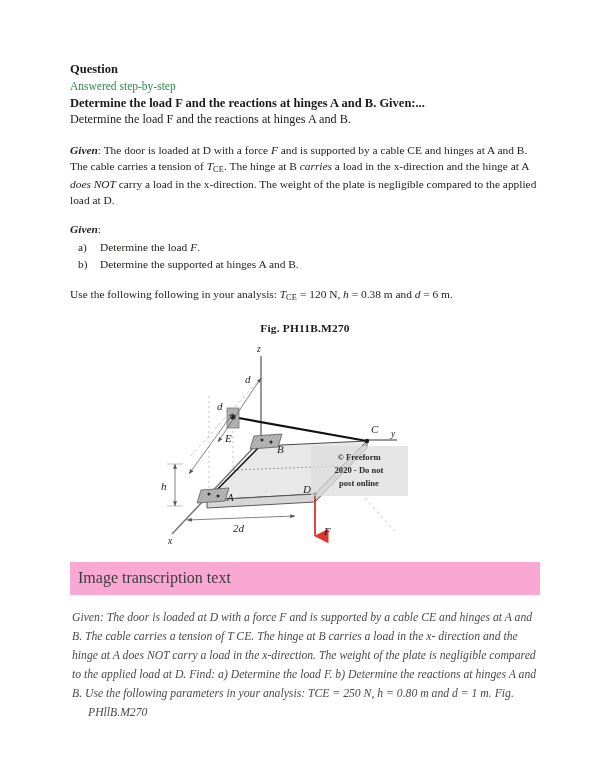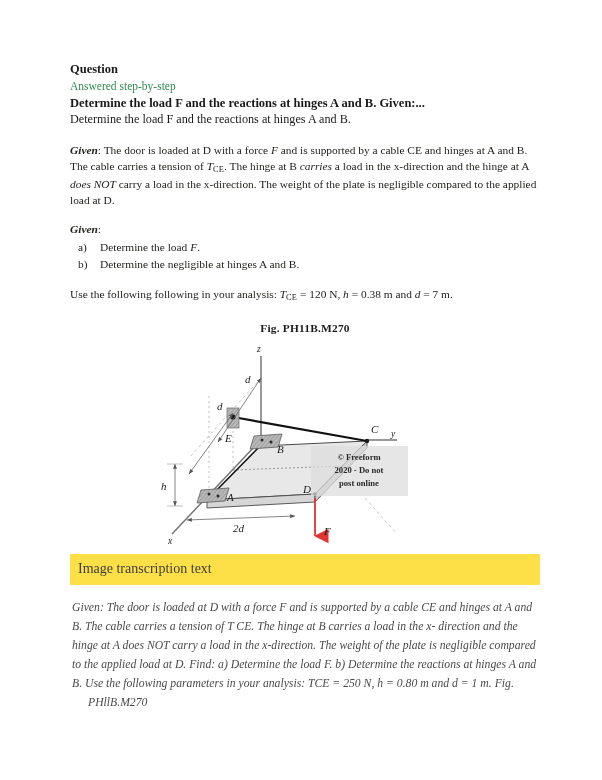--- a/index.html
+++ b/index.html
@@ -112,24 +112,24 @@
   .fig-txt.small { font-size: 9.5px; }
   .wm-txt {
     font-family: "Liberation Serif", "DejaVu Serif", serif;
     font-weight: bold;
     font-size: 8.6px;
     fill: #2a2a2a;
   }
 
   
   .transcript-head {
-    margin-top: 4px;
-    background: #fde047;
+    margin-top: 12px;
+    background: #f9a8d4;
     padding: 7px 10px 8px 8px;
-    font-size: 14px;
+    font-size: 16px;
     color: #3c3c3c;
   }
   .transcript-body {
     margin-top: 14px;
     font-style: italic;
     font-size: 11.7px;
     line-height: 1.62;
     color: #4a4a4a;
     padding-left: 2px;
   }
@@ -158,26 +158,26 @@
 
     <p>
       <span class="lbl">Given</span><span>:</span>
     </p>
 
     <ul class="find-list">
       <li>
         <span class="mark">a)</span><span>Determine the load </span><i>F</i><span>.</span>
       </li>
       <li>
-        <span class="mark">b)</span><span>Determine the negligible at hinges A and B.</span>
+        <span class="mark">b)</span><span>Determine the supported at hinges A and B.</span>
       </li>
     </ul>
 
     <p class="params">
-      <span>Use the following following in your analysis: </span><i>T</i><span class="sub">CE</span><span> = 120 N, </span><i>h</i><span> = 0.38 m and </span><i>d</i><span> = 7 m.</span>
+      <span>Use the following following in your analysis: </span><i>T</i><span class="sub">CE</span><span> = 120 N, </span><i>h</i><span> = 0.38 m and </span><i>d</i><span> = 6 m.</span>
     </p>
   </div>
 
   <div class="fig-caption">Fig. PH11B.M270</div>
 
   <div class="figure-wrap">
     <svg width="400" height="212" viewBox="0 0 400 212">
 
       <defs>
         <marker id="dimArrow" markerWidth="7" markerHeight="7" refX="6" refY="2.5" orient="auto">

